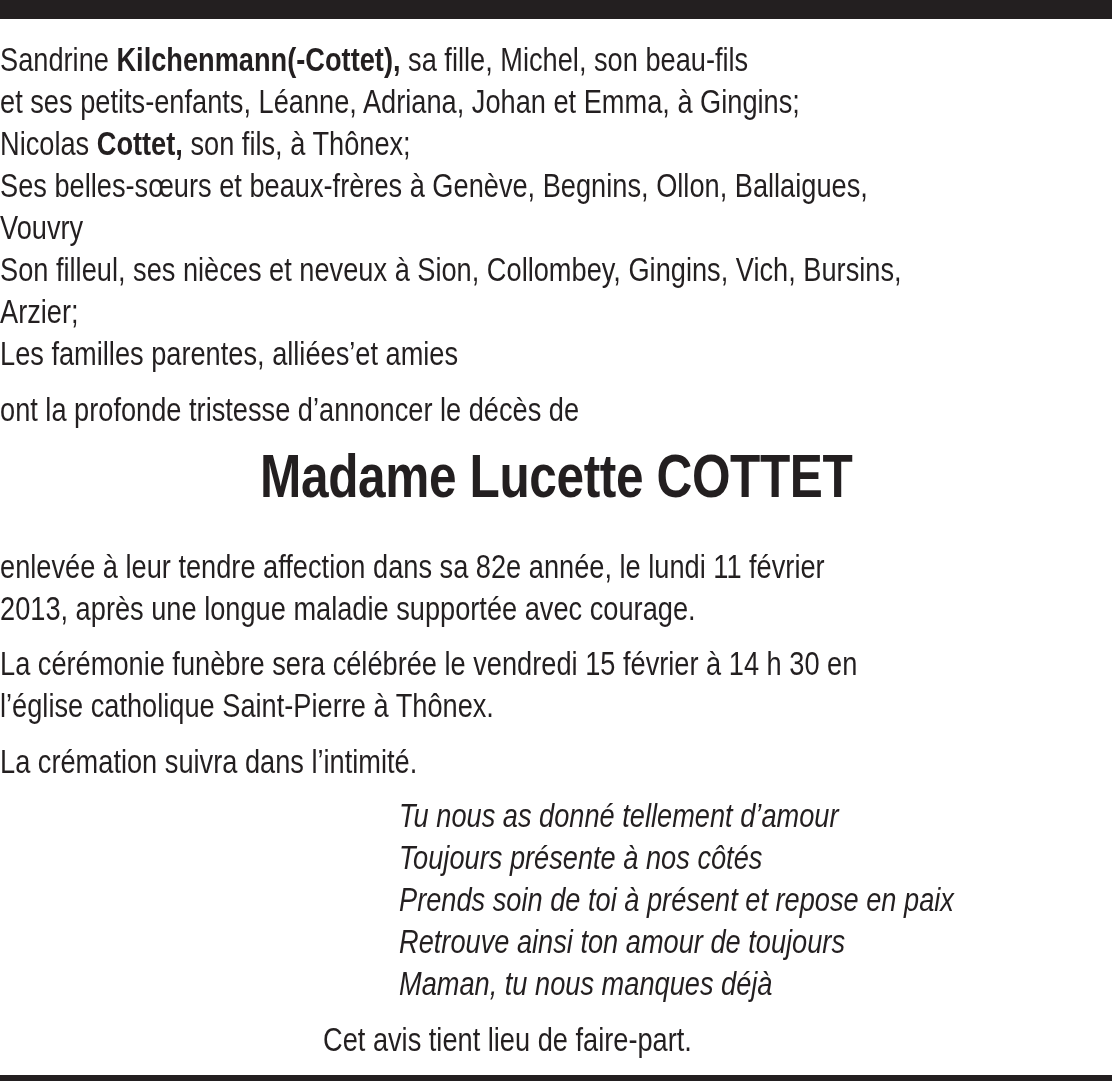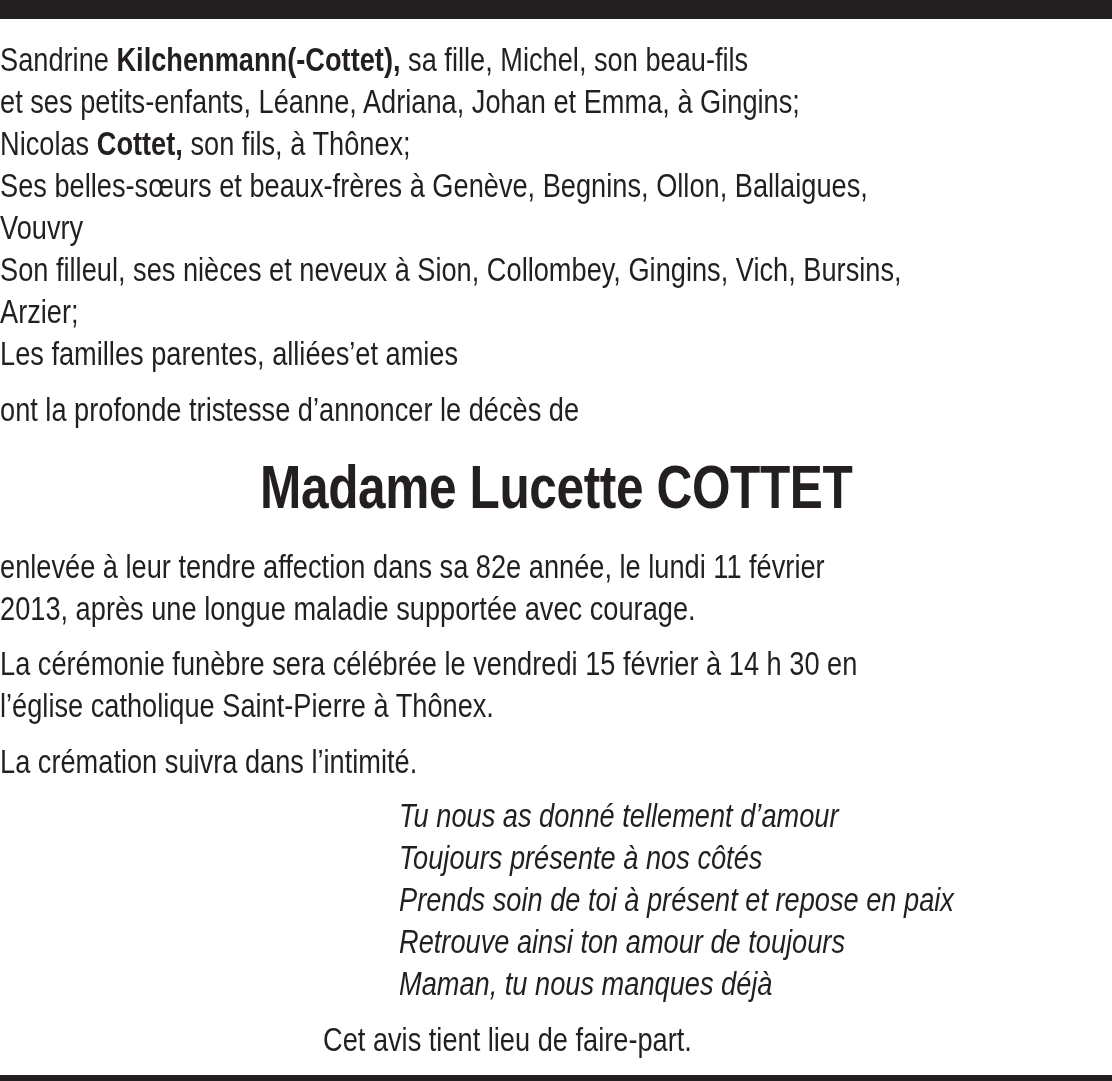--- a/index.html
+++ b/index.html
@@ -41,21 +41,21 @@
       line-height: 42px;
       transform-origin: 0 0;
       transform: scaleX(0.80);
       width: 1390px;
       text-align: justify;
       text-align-last: left;
     }
     .title {
       position: absolute;
       left: 0;
-      top: 447px;
+      top: 436px;
       width: 1112px;
       text-align: center;
       font-size: 62px;
       line-height: 80px;
       font-weight: bold;
     }
     .title span {
       display: inline-block;
       transform: scaleX(0.80);
       transform-origin: 50% 50%;

